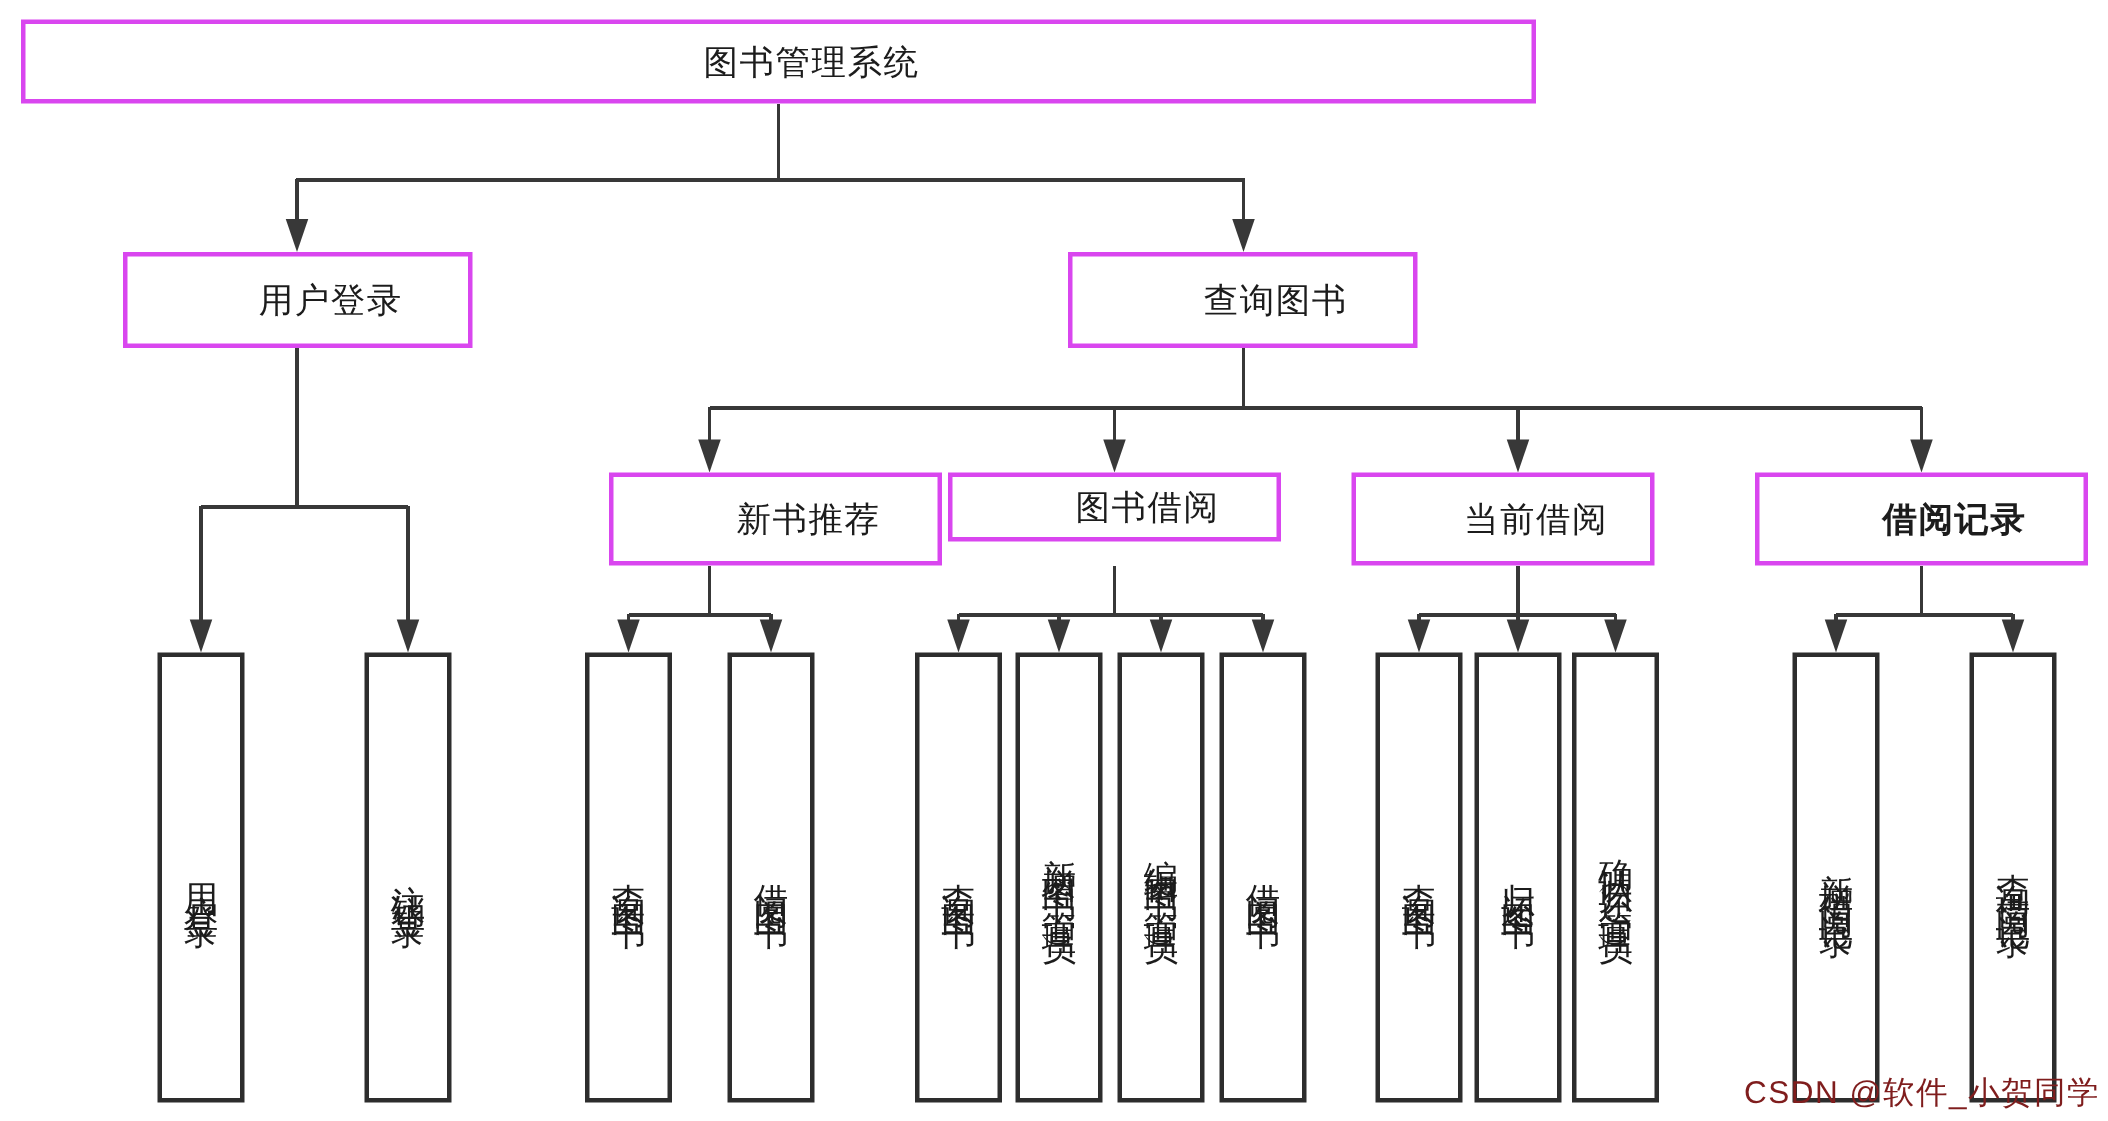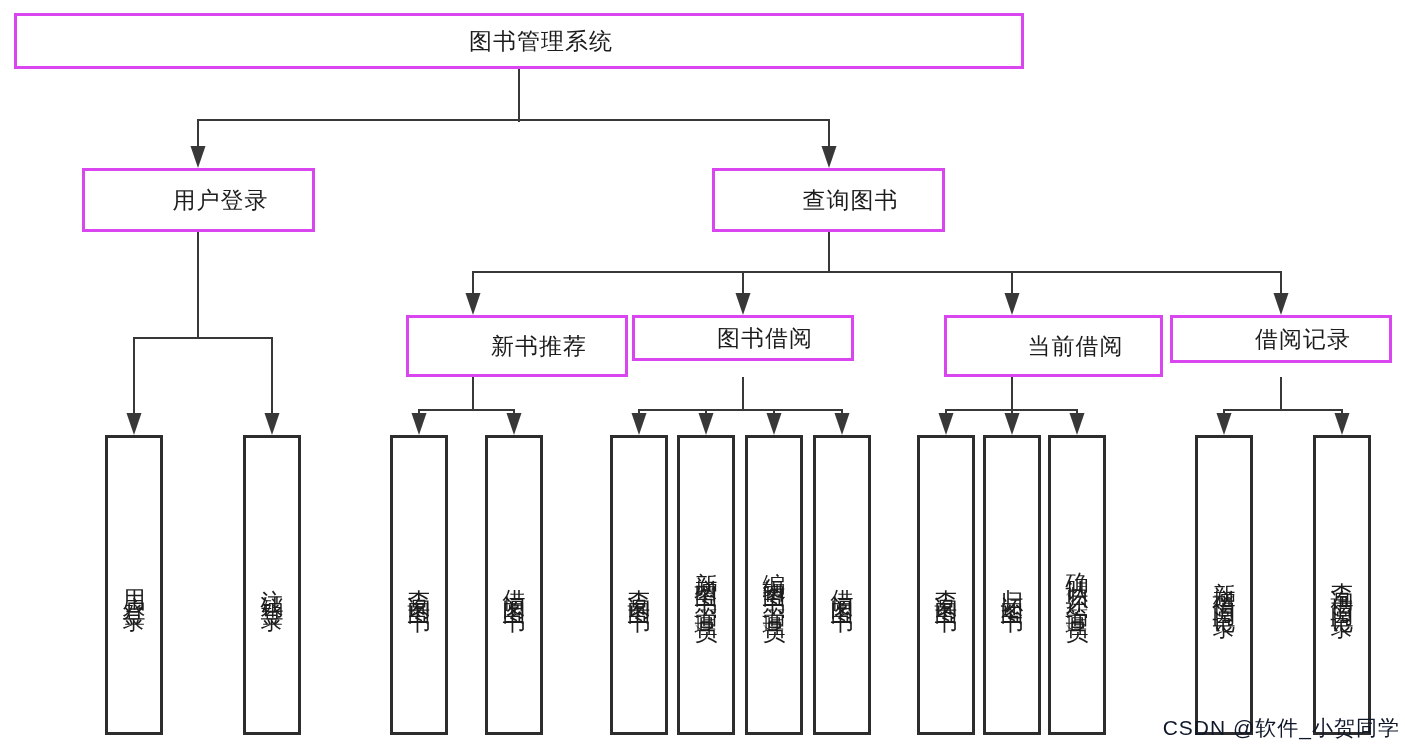--- a/index.html
+++ b/index.html
@@ -38,21 +38,21 @@
     text-orientation:mixed;
     font-size:23px;
     letter-spacing:7px;
     color:#1c1c1c;
     line-height:1;
   }
   #watermark{
     position:absolute;
     right:5px;bottom:5px;
     font-size:21px;
-    color:#0f172a;
+    color:#7f1d1d;
     letter-spacing:1px;
     white-space:nowrap;
   }
 </style>
 </head>
 <body>
 
 <div id="canvas">
 
   <svg id="connectors" viewBox="0 0 1405 747">
@@ -141,24 +141,24 @@
   <div class="node" style="left:712px;top:168px;width:233px;height:64px;">
     <span>查询图书</span>
   </div>
 
   <div class="node" style="left:362px;top:315px;width:222px;height:62px;margin-left:44px;">
     <span>新书推荐</span>
   </div>
   <div class="node" style="left:632px;top:315px;width:222px;height:46px;">
     <span>图书借阅</span>
   </div>
-  <div class="node" style="left:901px;top:315px;width:219px;height:62px;margin-left:43px;">
+  <div class="node" style="left:901px;top:315px;width:202px;height:62px;">
     <span>当前借阅</span>
   </div>
-  <div class="node" style="left:1170px;top:315px;width:222px;height:48px;">
+  <div class="node" style="left:1170px;top:315px;width:222px;height:62px;font-weight:bold;">
     <span>借阅记录</span>
   </div>
 
   <div class="leaf" style="left:105px;">
     <span class="vlabel">用户登录</span>
   </div>
   <div class="leaf" style="left:243px;">
     <span class="vlabel">注销登录</span>
   </div>
 

